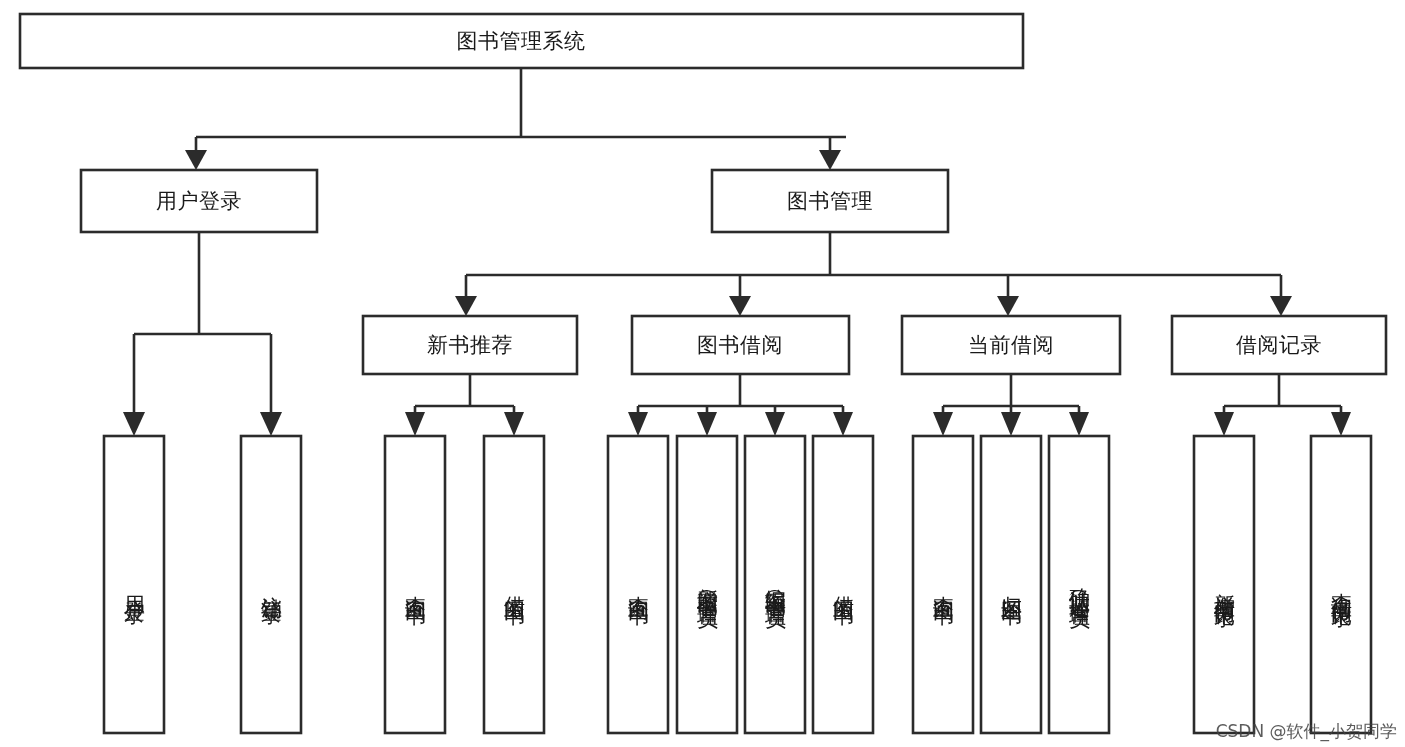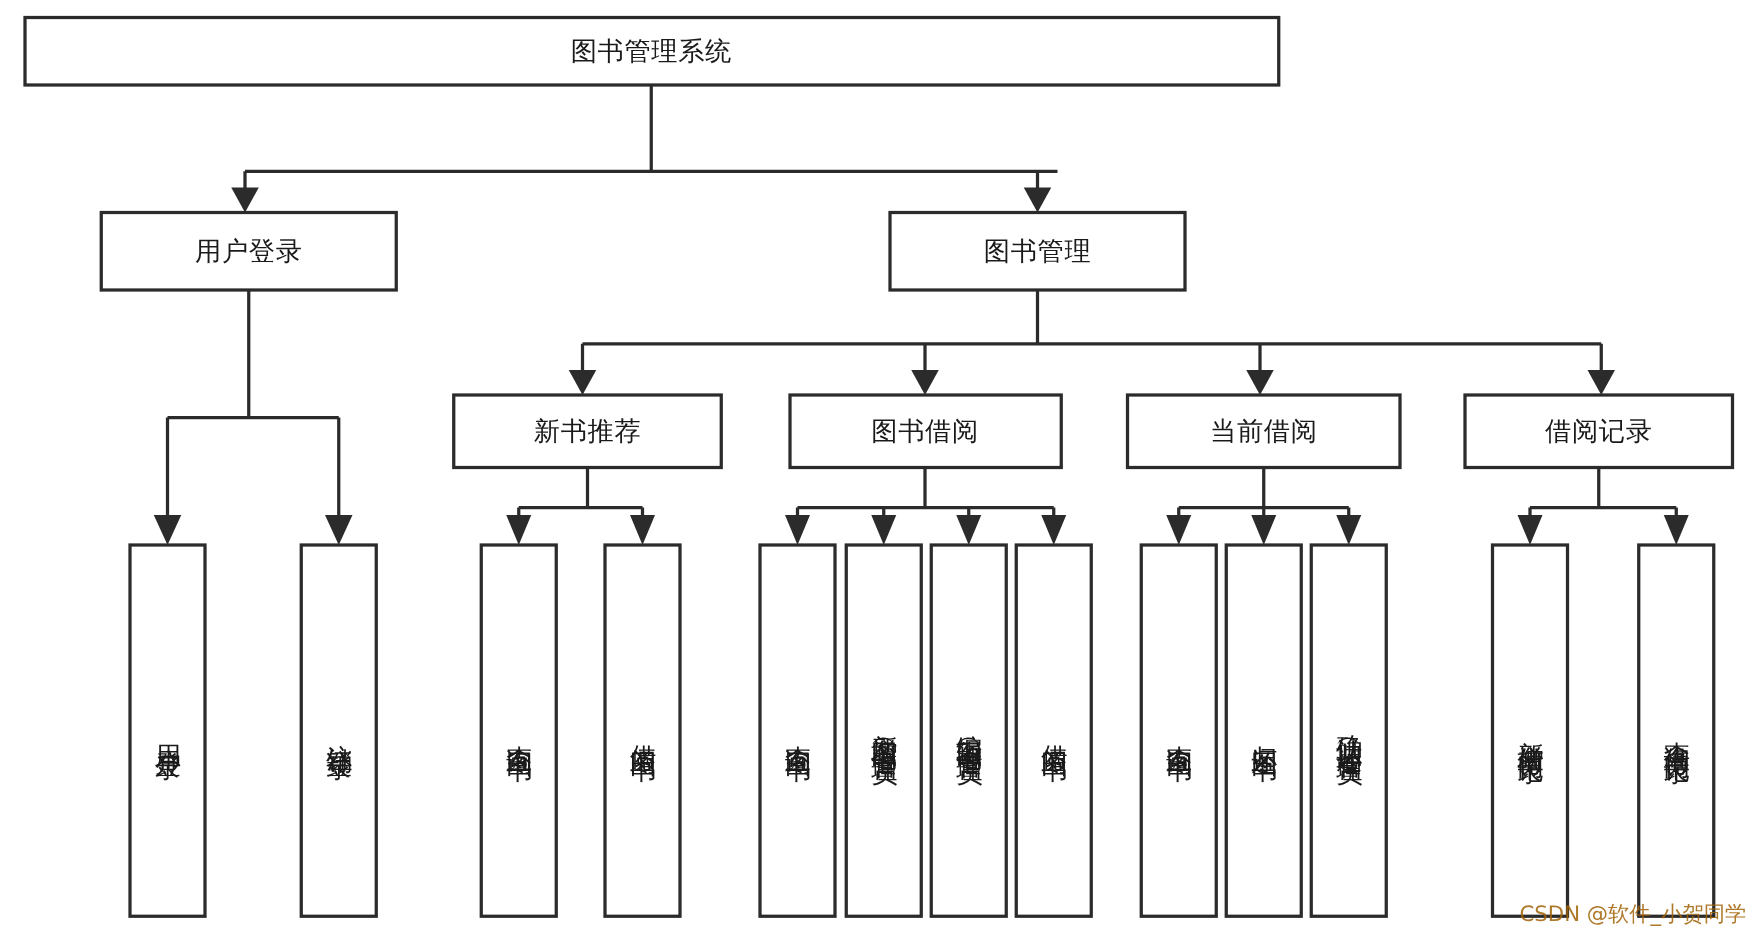--- a/index.html
+++ b/index.html
@@ -64,21 +64,21 @@
     justify-content: center;
     white-space: nowrap;
     pointer-events: none;
   }
   .watermark {
     position: absolute;
     right: 8px;
     bottom: 4px;
     font-family: "DejaVu Sans", "Liberation Sans", sans-serif;
     font-size: 17px;
-    color: #a16207;
+    color: #404040;
     opacity: 0.85;
     white-space: nowrap;
   }
 </style>
 </head>
 <body>
 
 <div id="diagram-root">
 
   <svg class="diagram-svg" viewBox="0 0 1405 747">

